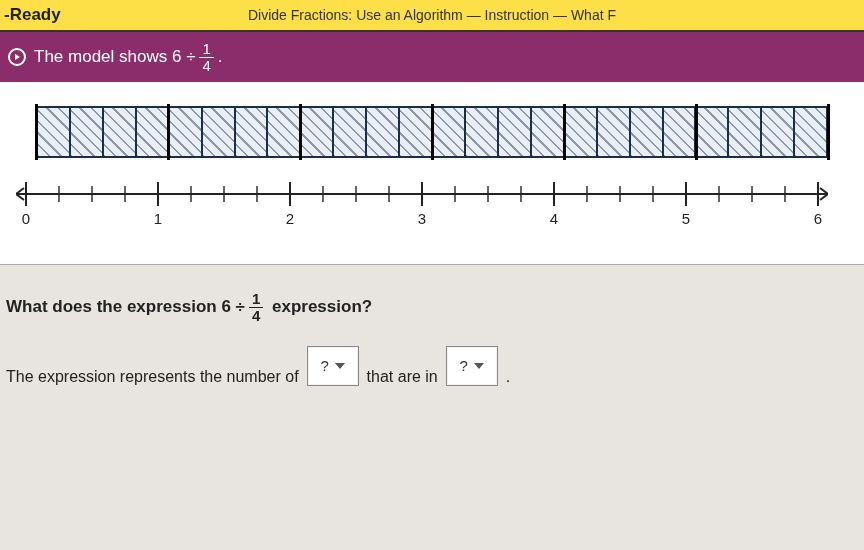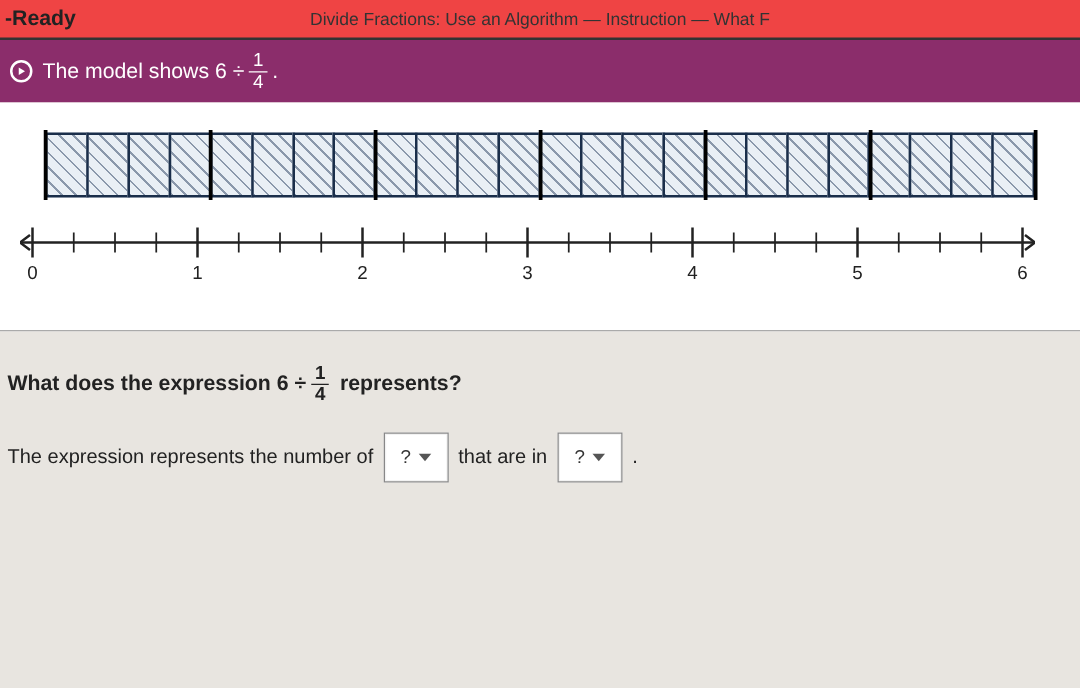--- a/index.html
+++ b/index.html
@@ -6,21 +6,21 @@
     body {
       width: 864px;
       height: 550px;
       font-family: Arial, Helvetica, sans-serif;
       background: #e8e5e0;
       overflow: hidden;
       position: relative;
     }
     .top-header {
       height: 32px;
-      background: #ef4444;
+      background: #fde047;
       border-bottom: 2px solid #333;
       display: flex;
       align-items: center;
       padding: 0 4px;
       position: relative;
     }
     .brand {
       font-weight: bold;
       font-size: 17px;
       color: #222;
@@ -130,21 +130,21 @@
     }
     .question {
       padding: 26px 2px 0 6px;
       font-size: 17px;
       color: #222;
       font-weight: 600;
     }
     .question-row { display: flex; align-items: center; flex-wrap: wrap; }
     .answer-row {
       display: flex;
-      align-items: center;
+      align-items: flex-end;
       padding: 22px 6px;
       font-size: 16px;
       color: #222;
       gap: 8px;
     }
     .select-box {
       display: inline-flex;
       align-items: center;
       justify-content: center;
       gap: 6px;
@@ -273,21 +273,21 @@
 <div class="question">
   <div class="question-row">
     <span>What does the expression</span>
     &nbsp;
     <span>6 ÷</span>
     <span class="frac" style="color:#222;">
       <span class="num">1</span>
       <span class="den">4</span>
     </span>
     &nbsp;
-    <span>represents?</span>
+    <span>expression?</span>
   </div>
 </div>
 
 <div class="answer-row">
   <span>The expression represents the number of</span>
   <span class="select-box">
     <span>?</span>
     <span class="caret"></span>
   </span>
   <span>that are in</span>

